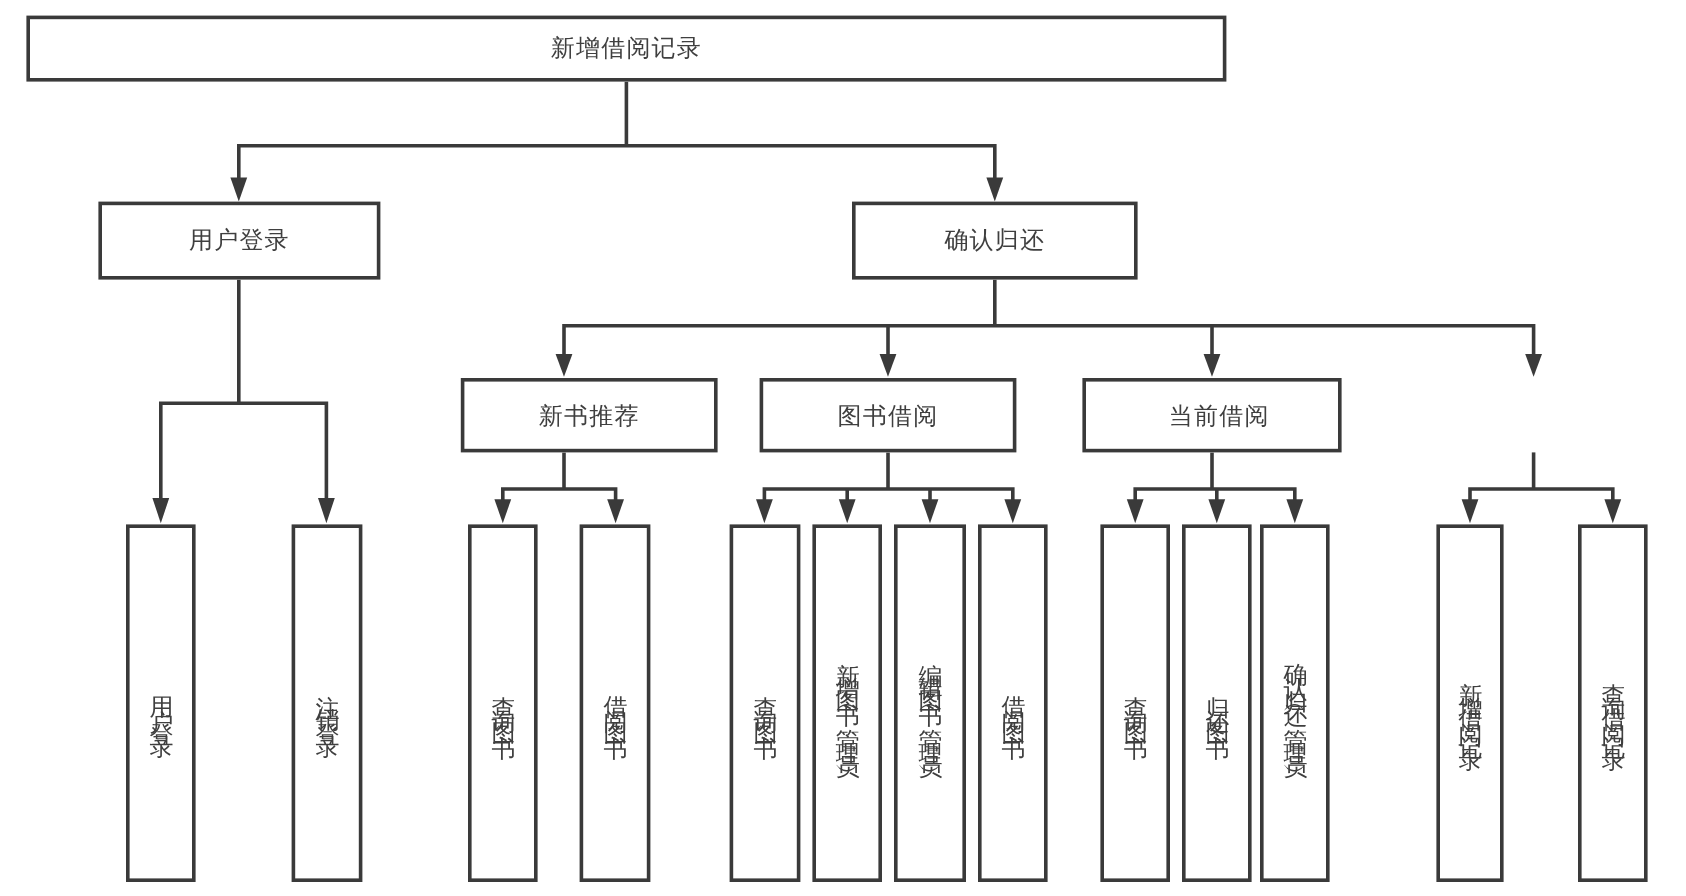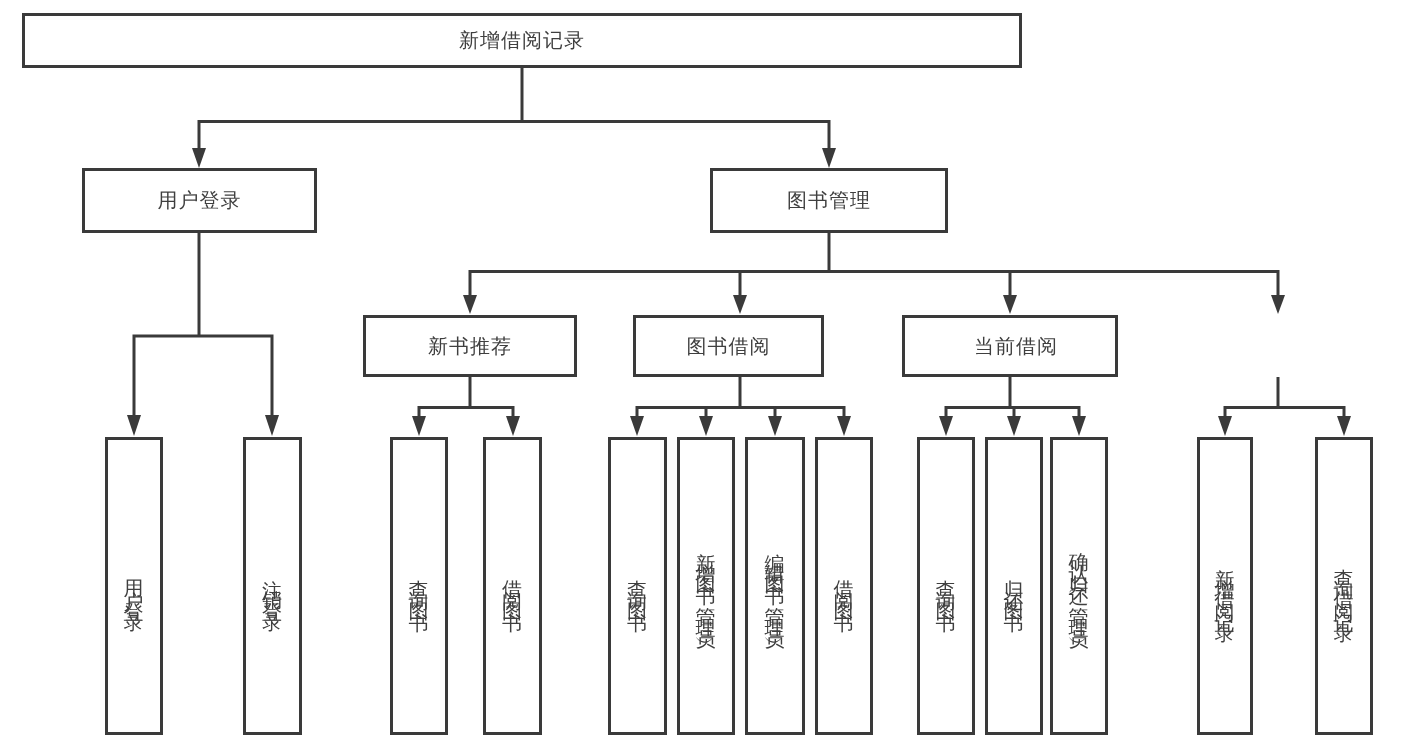--- a/index.html
+++ b/index.html
@@ -101,27 +101,27 @@
   </svg>
 
   <div class="box root">
     <span class="hlabel">新增借阅记录</span>
   </div>
 
   <div class="box lvl2" style="left:82px;width:235px;">
     <span class="hlabel">用户登录</span>
   </div>
   <div class="box lvl2" style="left:710px;width:238px;">
-    <span class="hlabel">图书管理</span>
+    <span class="hlabel">确认归还</span>
   </div>
 
-  <div class="box lvl3" style="left:363px;width:214px;">
+  <div class="box lvl3" style="left:384px;width:214px;">
     <span class="hlabel">新书推荐</span>
   </div>
-  <div class="box lvl3" style="left:633px;width:191px;">
+  <div class="box lvl3" style="left:633px;width:214px;">
     <span class="hlabel">图书借阅</span>
   </div>
   <div class="box lvl3" style="left:902px;width:216px;padding-left:12px;">
     <span class="hlabel">当前借阅</span>
   </div>
 
   <div class="box leaf" style="left:105px;width:58px;">
     <span class="vtext">用户登录</span>
   </div>
   <div class="box leaf" style="left:243px;width:59px;">

